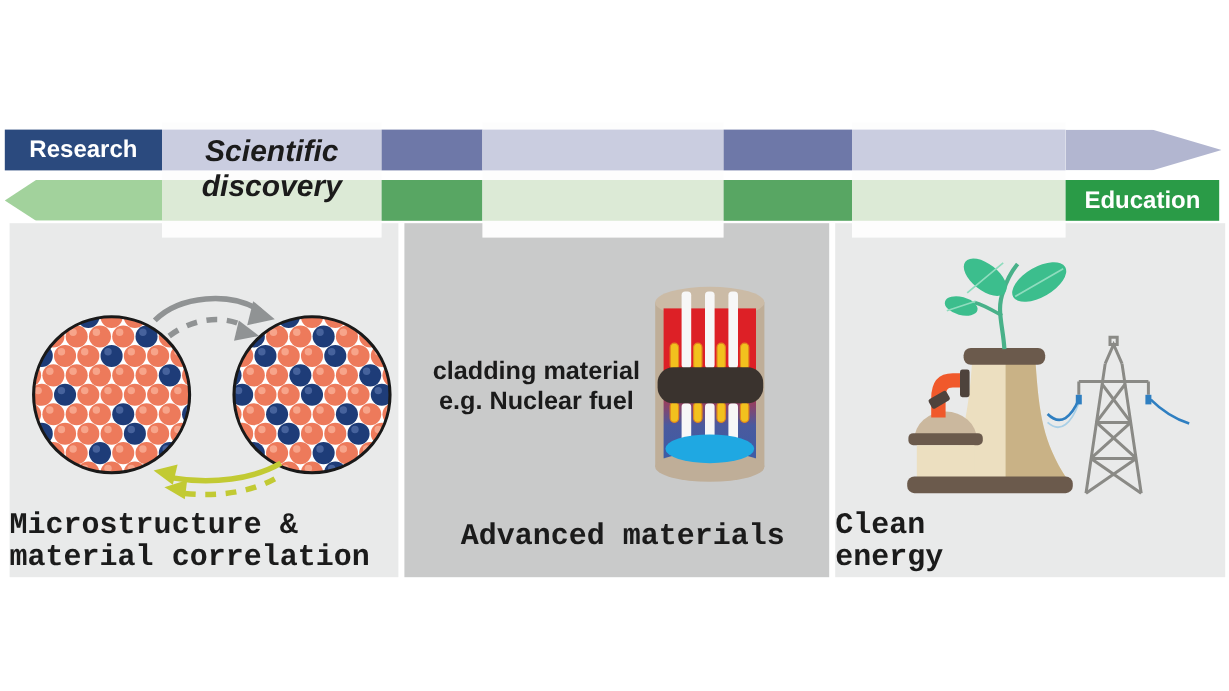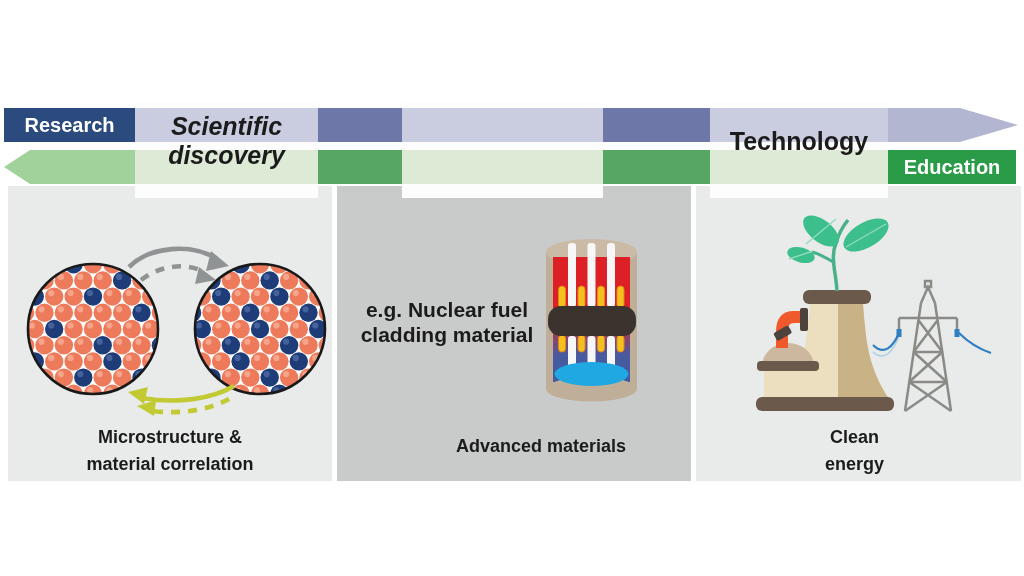--- a/index.html
+++ b/index.html
@@ -1,21 +1,21 @@
 <!DOCTYPE html>
 <html><head>
 <meta charset="utf-8">
 <style>
   html,body{margin:0;padding:0;background:#ffffff;}
   #canvas{position:relative;width:1024px;height:576px;background:#ffffff;overflow:hidden;
           font-family:"Liberation Sans",sans-serif;}
   .seg{position:absolute;height:34px;}
   .bandtext{position:absolute;color:#ffffff;font-weight:bold;font-size:20px;text-align:center;}
   .coltext{position:absolute;color:#1b1b1b;font-weight:bold;font-size:25px;line-height:29px;text-align:center;}
-  .caption{position:absolute;color:#1b1b1b;font-weight:bold;font-size:18px;line-height:27px;text-align:center;}
+  .caption{position:absolute;color:#1b1b1b;font-weight:bold;font-size:25px;line-height:27px;text-align:left;font-family:Liberation Mono, monospace;}
   .note{position:absolute;color:#1b1b1b;font-weight:bold;font-size:21px;line-height:25px;text-align:center;}
   .panel{position:absolute;top:186px;height:295px;}
   .colbox{position:absolute;top:102px;height:96px;background:#fdfdfd;}
   svg{position:absolute;display:block;}
 </style>
 </head>
 <body>
 
 <div id="canvas">
 
@@ -43,21 +43,20 @@
   <div class="seg" style="left: 710px; top: 150px; width: 178px; background-color: rgb(220, 234, 214);"></div>
   <div class="seg" style="left: 888px; top: 150px; width: 128px; background-color: rgb(42, 155, 71);"></div>
 
   <div class="bandtext" style="left:888px;top:150px;width:128px;height:34px;line-height:34px;">Education</div>
   <div class="bandtext" style="left:4px;top:108px;width:131px;height:34px;line-height:34px;">Research</div>
 
   <div class="coltext" style="left:135px;top:112px;width:183px;font-style:italic;">
     <div>Scientific</div>
     <div>discovery</div>
   </div>
-  <div class="coltext" style="left:710px;top:124px;width:178px;height:34px;line-height:34px;">Technology</div>
 
   <svg style="left:8px;top:186px;" width="324" height="295" viewBox="8 186 324 295">
     <defs>
       <clipPath id="clipL">
           <circle cx="93" cy="329" r="64.5"></circle>
         </clipPath>
       <clipPath id="clipR">
           <circle cx="260" cy="329" r="64.5"></circle>
         </clipPath>
     </defs>
@@ -383,22 +382,22 @@
       <rect x="896.5" y="329" width="5" height="8" stroke="none" fill="#2f7fc1"></rect>
       <rect x="954.5" y="329" width="5" height="8" stroke="none" fill="#2f7fc1"></rect>
     </g>
   </svg>
 
   <div class="caption" style="left:8px;top:424px;width:324px;">
     <div>Microstructure &amp;</div>
     <div>material correlation</div>
   </div>
   <div class="note" style="left:340px;top:297px;width:214px;">
+    <div>cladding material</div>
     <div>e.g. Nuclear fuel</div>
-    <div>cladding material</div>
   </div>
   <div class="caption" style="left:337px;top:433px;width:314px;padding-left:47px;">Advanced materials</div>
   <div class="caption" style="left:696px;top:424px;width:317px;">
     <div>Clean</div>
     <div>energy</div>
   </div>
 
 </div>
 
 </body></html>

